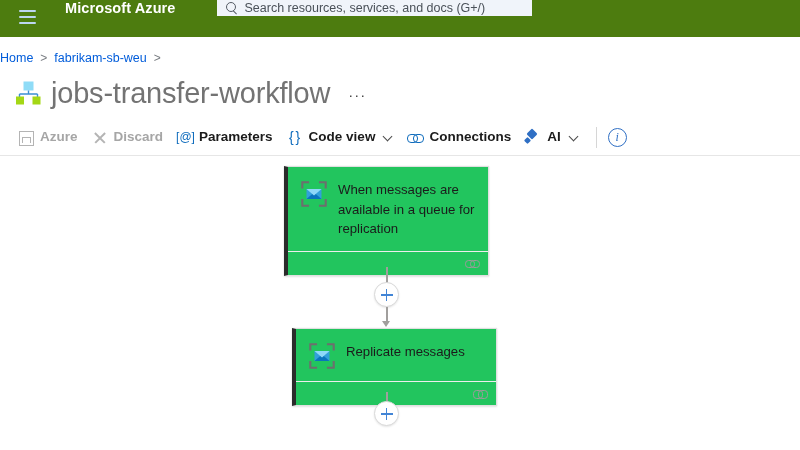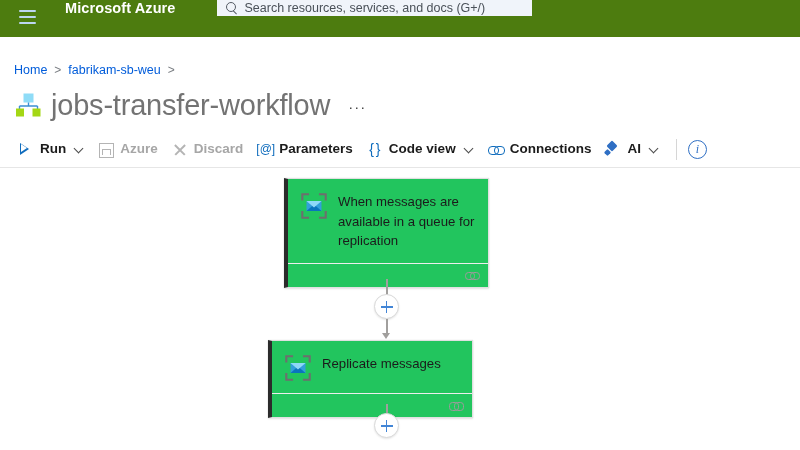--- a/index.html
+++ b/index.html
@@ -74,24 +74,23 @@
   .search-box .ph {
     font-size: 12.5px;
     color: #4a5159;
     white-space: nowrap;
   }
 
   
   .breadcrumb {
     height: 25px;
     display: flex; align-items: center;
-    padding-left: 14px;
     font-size: 12.5px;
     color: #015cda;
-    margin-top: 20px;
+    margin-top: 8px;
   }
   .breadcrumb .crumb { cursor: pointer; white-space: nowrap; }
   .breadcrumb .sep {
     color: #797d82;
     margin: 0 7px;
     font-size: 12px;
   }
 
   
   .title-row {
@@ -401,25 +400,20 @@
       <rect x="2" y="17.5" width="8" height="8" fill="#a4d715"></rect>
       <rect x="18.5" y="17.5" width="8" height="8" fill="#a4d715"></rect>
     </svg>
   </span>
   <span class="title-text">jobs-transfer-workflow</span>
   <span class="ellipsis-btn">···</span>
 </div>
 
 <div class="toolbar">
 
-  <div class="cmd">
-    <span class="ico ico-run"></span>
-    <span class="label">Run</span>
-    <span class="chev"></span>
-  </div>
 
   <div class="cmd disabled">
     <span class="ico ico-save"></span>
     <span class="label">Azure</span>
   </div>
 
   <div class="cmd disabled">
     <span class="ico ico-x"></span>
     <span class="label">Discard</span>
   </div>
@@ -472,21 +466,21 @@
     <div class="node-footer">
       <span class="link-small"></span>
     </div>
   </div>
 
   <div class="edge" style="left:386px; top:111px; height:16px;"></div>
   <div class="plus-btn" style="left:374px; top:126px;"></div>
   <div class="edge" style="left:386px; top:151px; height:16px;"></div>
   <div class="arrow-head" style="left:382px; top:165px;"></div>
 
-  <div class="node" style="left:268px; top:172px;">
+  <div class="node" style="left:292px; top:172px;">
     <div class="node-body">
       <span class="sb-icon">
         <svg width="26" height="26" viewBox="0 0 26 26" aria-hidden="true">
           <path d="M1.3 6.5 V1.3 H7 M19 1.3 H24.7 V6.5 M24.7 19 V24.7 H19 M7 24.7 H1.3 V19" stroke="#6e6e6e" stroke-width="2.1" fill="none" stroke-linecap="square"></path>
           <rect x="5.5" y="8" width="15" height="10" fill="#32a0da"></rect>
           <path d="M5.5 18 L13 11.5 L20.5 18 Z" fill="#0a74bd"></path>
           <path d="M5.5 8 L13 14.5 L20.5 8 Z" fill="#8ed8f8"></path>
         </svg>
       </span>
       <span class="node-title">Replicate messages</span>

